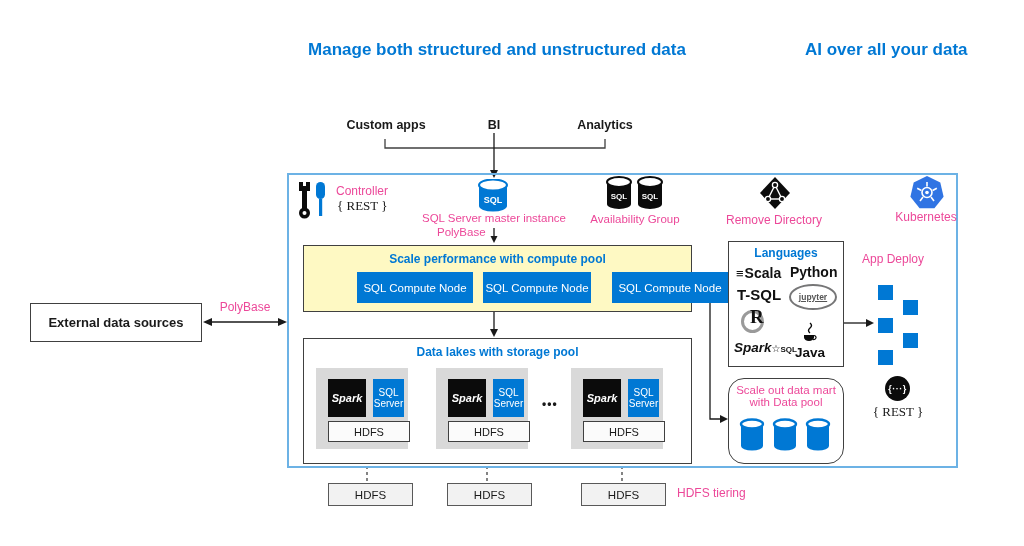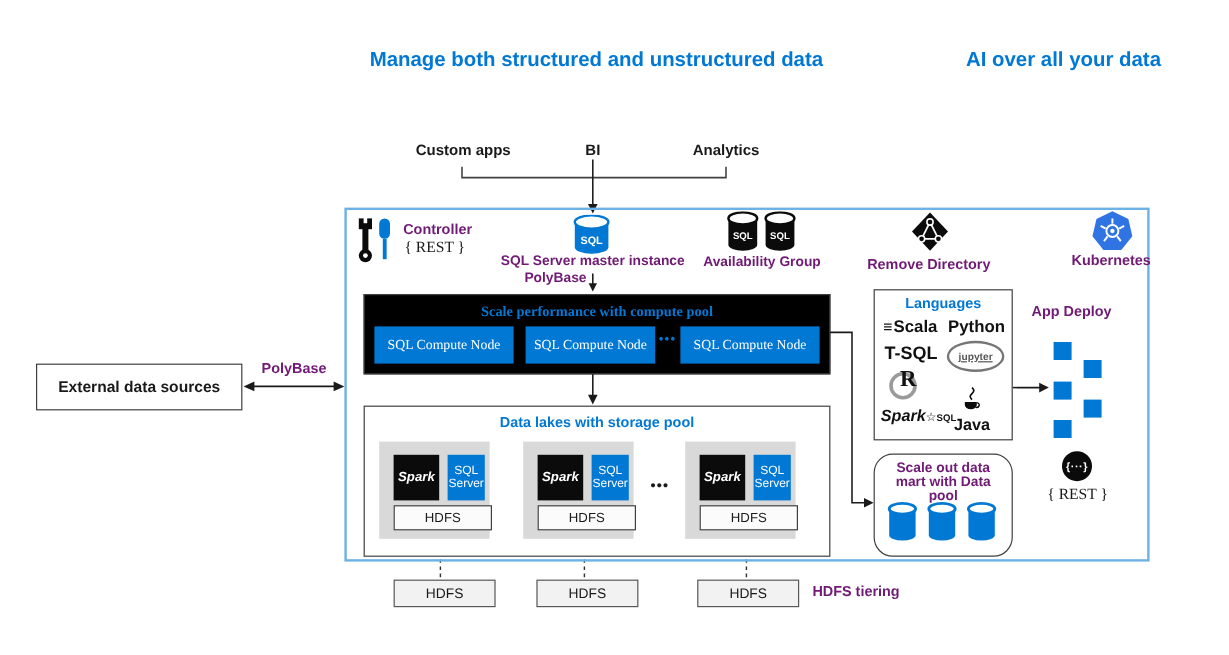--- a/index.html
+++ b/index.html
@@ -4,26 +4,26 @@
 <style>
   html,body{margin:0;padding:0;background:#fff;}
   .stage{position:relative;width:1024px;height:546px;background:#fff;overflow:hidden;
          font-family:"Liberation Sans","DejaVu Sans",sans-serif;}
   .abs{position:absolute;}
   .blue{color:#0078D4;}
   .ctr{text-align:center;}
   .hdr{font-size:17px;font-weight:bold;color:#0078D4;}
   .toplabel{font-size:12.5px;font-weight:bold;color:#1a1a1a;text-align:center;}
   .mainbox{left:287px;top:173px;width:667px;height:291px;border:2px solid #6CB2E5;background:transparent;}
-  .sublabel{font-size:11.5px;font-weight:bold;color:#701a75;text-align:center;}
+  .sublabel{font-size:11.5px;font-weight:normal;color:#ec4899;text-align:center;}
   .rest-text{font-family:"Liberation Serif","DejaVu Serif",serif;font-size:13px;color:#1a1a1a;}
-  .poolbox{background:#000000;border:1.5px solid #404040;font-family:Liberation Serif, serif;}
+  .poolbox{background:#fef9c3;border:1.5px solid #404040;}
   .storagebox{background:#fff;border:1.5px solid #404040;}
   .pooltitle{font-size:12px;font-weight:bold;color:#0078D4;text-align:center;}
-  .cnode{background:#0078D4;color:#fff;font-size:11.5px;display:flex;align-items:center;justify-content:center;}
+  .cnode{background:#0078D4;color:#fff;font-size:11.5px;display:flex;align-items:center;justify-content:center;margin-left:45px;}
   .group{background:#D9D9D9;}
   .sparkbox{background:#0b0b0b;color:#fff;display:flex;align-items:center;justify-content:center;
             font-style:italic;font-weight:bold;font-size:11px;}
   .sqlsrvbox{background:#0078D4;color:#fff;display:flex;flex-direction:column;align-items:center;justify-content:center;
              font-size:10px;line-height:11px;}
   .hdfsbox{background:#FBFBFB;border:1px solid #404040;display:flex;align-items:center;justify-content:center;
            font-size:11px;color:#1a1a1a;}
   .hdfsbot{background:#F2F2F2;border:1px solid #595959;display:flex;align-items:center;justify-content:center;
            font-size:11.5px;color:#1a1a1a;}
   .whitebox{background:#fff;border:1.5px solid #404040;}

